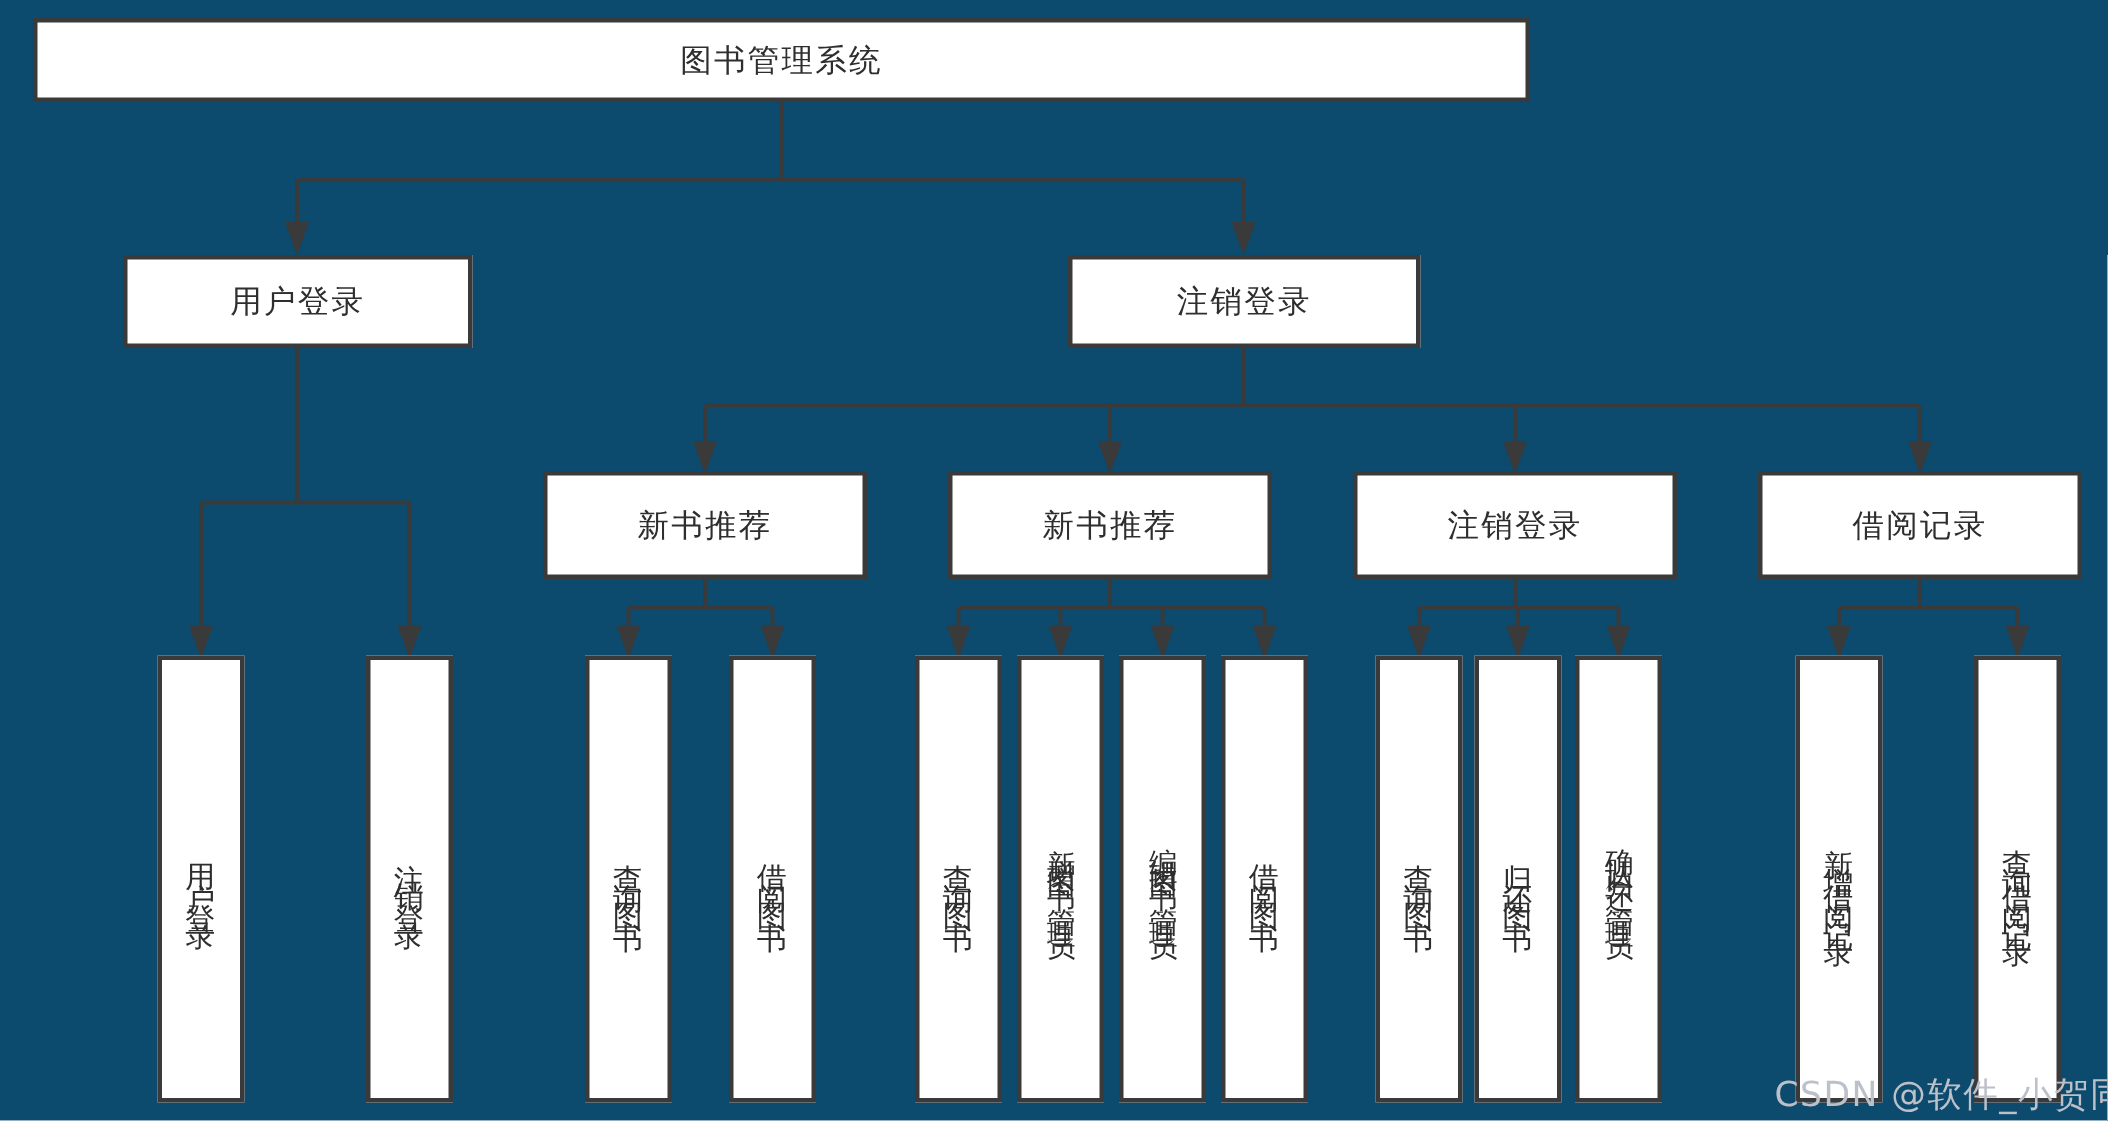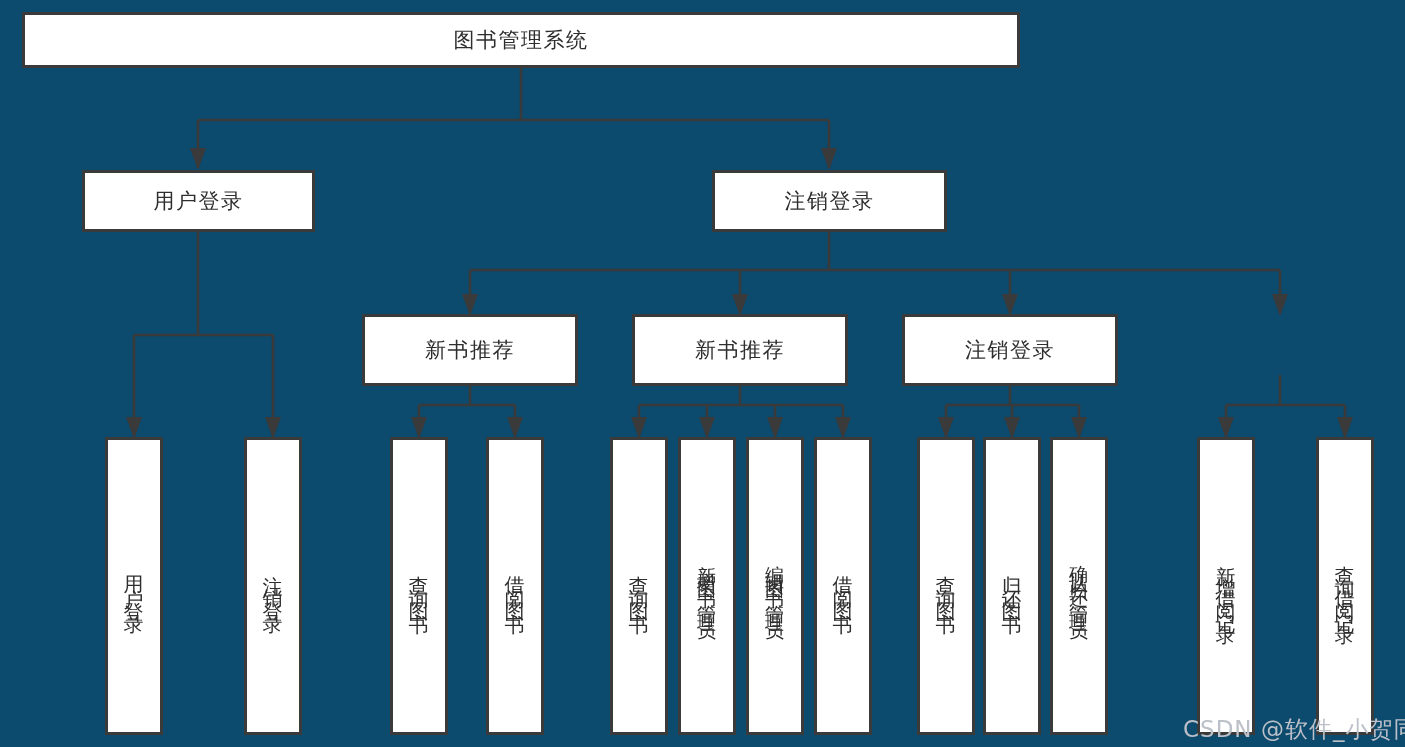--- a/index.html
+++ b/index.html
@@ -84,20 +84,23 @@
 
   <div class="box h l3" style="left:362px">
     <span>新书推荐</span>
   </div>
   <div class="box h l3" style="left:632px">
     <span>新书推荐</span>
   </div>
   <div class="box h l3" style="left:902px">
     <span>注销登录</span>
   </div>
+  <div class="box h l3" style="left:1172px">
+    <span>借阅记录</span>
+  </div>
 
   <div class="box leaf" style="left:105px">
     <span class="vt">用户登录</span>
   </div>
   <div class="box leaf" style="left:244px">
     <span class="vt">注销登录</span>
   </div>
 
   <div class="box leaf" style="left:390px">
     <span class="vt">查询图书</span>

